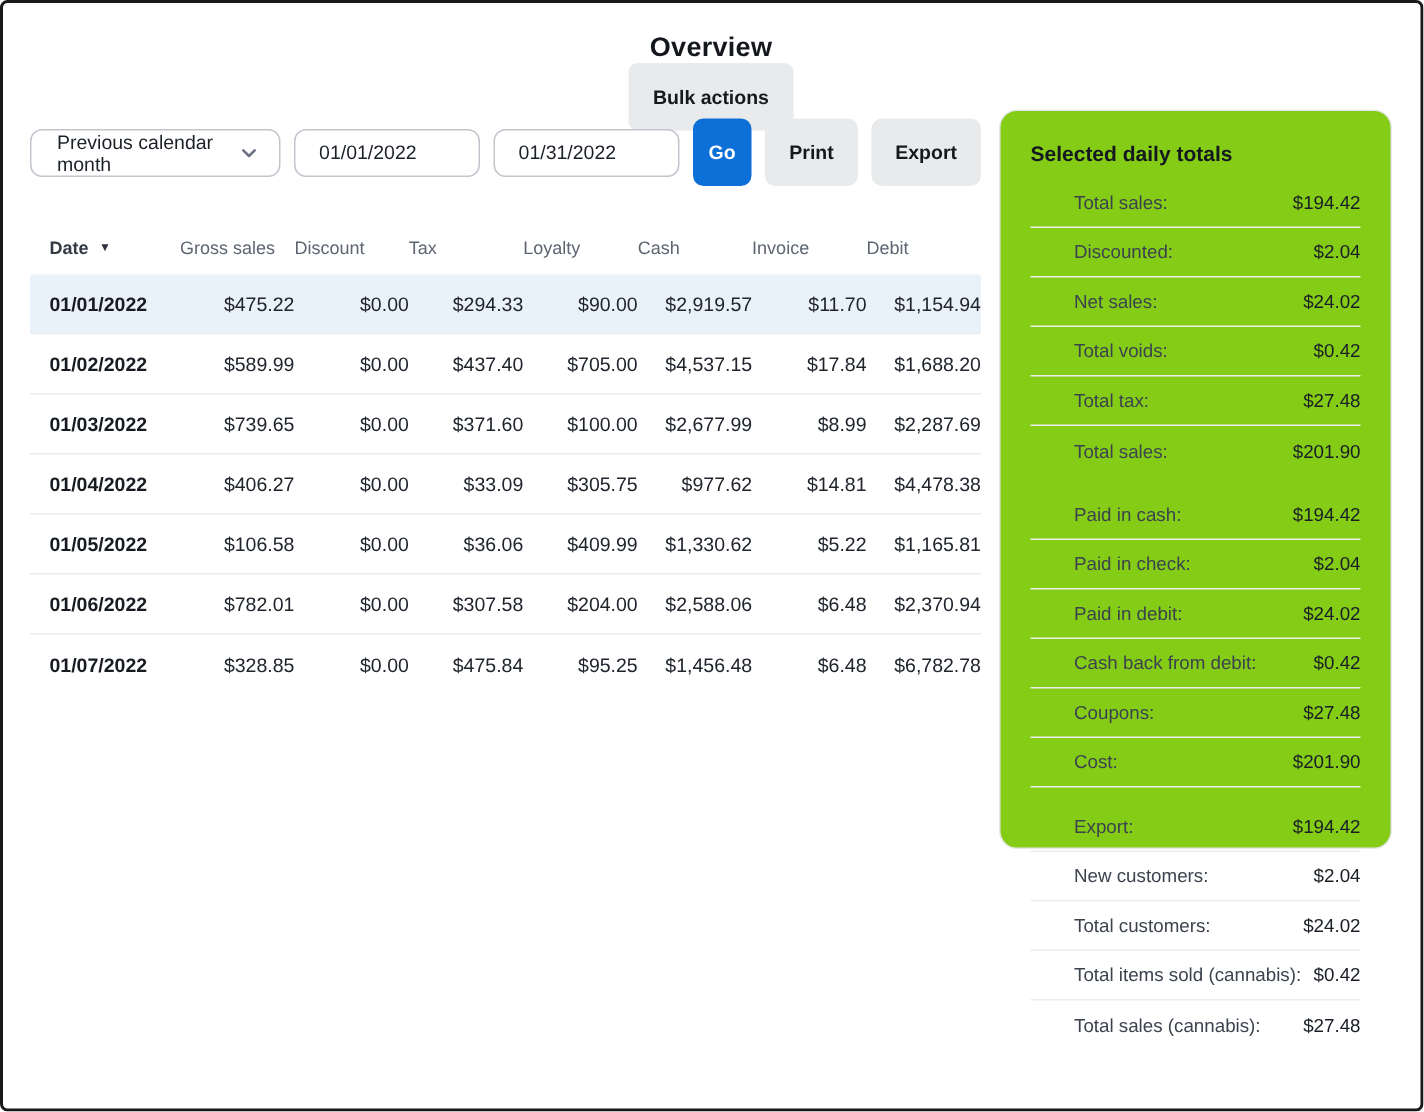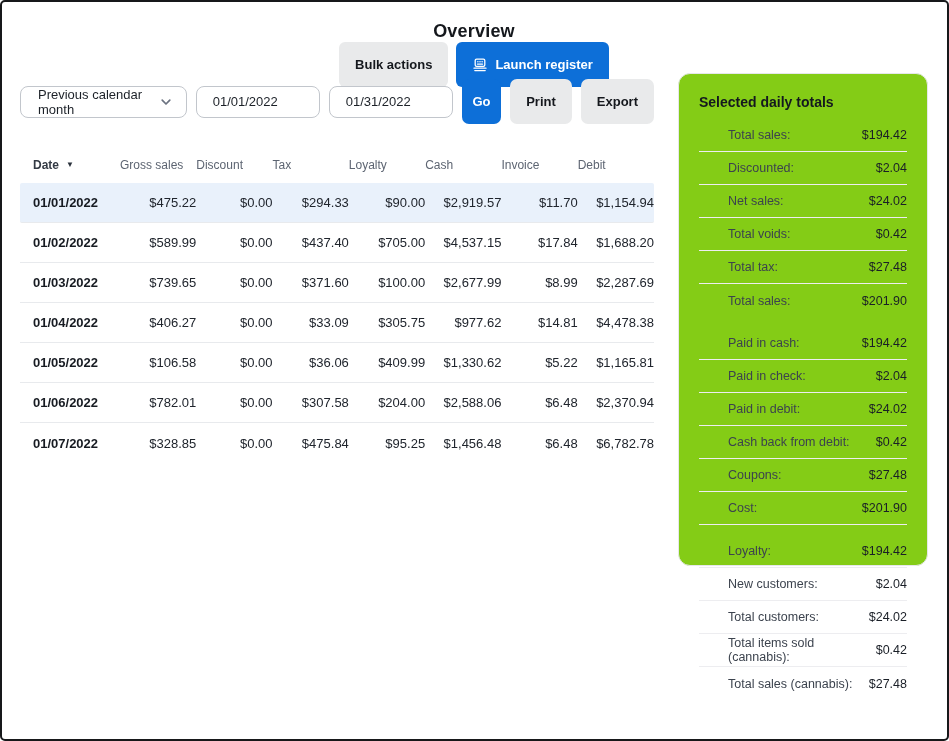--- a/index.html
+++ b/index.html
@@ -31,21 +31,21 @@
     height: 45px; border: none; border-radius: 6px;
     font-family: inherit; font-size: 13px; font-weight: 600;
     padding: 0 16px; cursor: pointer; display: inline-flex;
     align-items: center; justify-content: center; gap: 7px;
     white-space: nowrap;
   }
   .btn-gray { background: #e9eaeb; color: #15181d; }
   .btn-blue { background: var(--primary, #0d6fd8); color: #ffffff; }
 
   
-  .content { display: flex; gap: 24px; margin-top: 20px; }
+  .content { display: flex; gap: 12px; margin-top: 20px; }
   .left-col { width: 634px; }
 
   
   .filter-row { display: flex; gap: 9px; margin-top: 6px; align-items: center; }
   .select-box {
     width: 182px; height: 32px;
     border: 1px solid #c2c6cc; border-radius: 8px;
     display: flex; align-items: center; justify-content: space-between;
     padding: 0 13px 0 17px; font-size: 13px; color: #1c2128;
     background: #fff; cursor: pointer;
@@ -100,34 +100,20 @@
 </style>
 </head>
 <body>
 
 <div class="frame">
 
   <div class="top-bar">
     <h1 class="page-title">Overview</h1>
     <div class="top-actions">
       <button class="btn btn-gray">Bulk actions</button>
-      <button class="btn btn-blue">
-        <span>
-          <svg class="icon-svg" width="16" height="16" viewBox="0 0 16 16" fill="none">
-            <rect x="3.2" y="2.2" width="9.6" height="7.2" rx="1.4" stroke="#ffffff" stroke-width="1.3"></rect>
-            <circle cx="5.9" cy="4.8" r="0.75" fill="#ffffff"></circle>
-            <circle cx="8" cy="4.8" r="0.75" fill="#ffffff"></circle>
-            <circle cx="10.1" cy="4.8" r="0.75" fill="#ffffff"></circle>
-            <line x1="5.4" y1="7.1" x2="10.6" y2="7.1" stroke="#ffffff" stroke-width="1.2" stroke-linecap="round"></line>
-            <path d="M2 11.2 h12" stroke="#ffffff" stroke-width="1.3" stroke-linecap="round"></path>
-            <path d="M2.8 13.6 h10.4" stroke="#ffffff" stroke-width="1.3" stroke-linecap="round"></path>
-          </svg>
-        </span>
-        <span>Launch register</span>
-      </button>
     </div>
   </div>
 
   <div class="content">
 
     <div class="left-col">
 
       <div class="filter-row">
         <div class="select-box">
           <span>Previous calendar month</span>
@@ -285,21 +271,21 @@
                 <span class="p-label">Coupons:</span>
                 <span class="p-value">$27.48</span>
               </div>
               <div class="p-row">
                 <span class="p-label">Cost:</span>
                 <span class="p-value">$201.90</span>
               </div>
             </div>
             <div class="p-group">
               <div class="p-row">
-                <span class="p-label">Loyalty:</span>
+                <span class="p-label">Export:</span>
                 <span class="p-value">$194.42</span>
               </div>
               <div class="p-row">
                 <span class="p-label">New customers:</span>
                 <span class="p-value">$2.04</span>
               </div>
               <div class="p-row">
                 <span class="p-label">Total customers:</span>
                 <span class="p-value">$24.02</span>
               </div>

